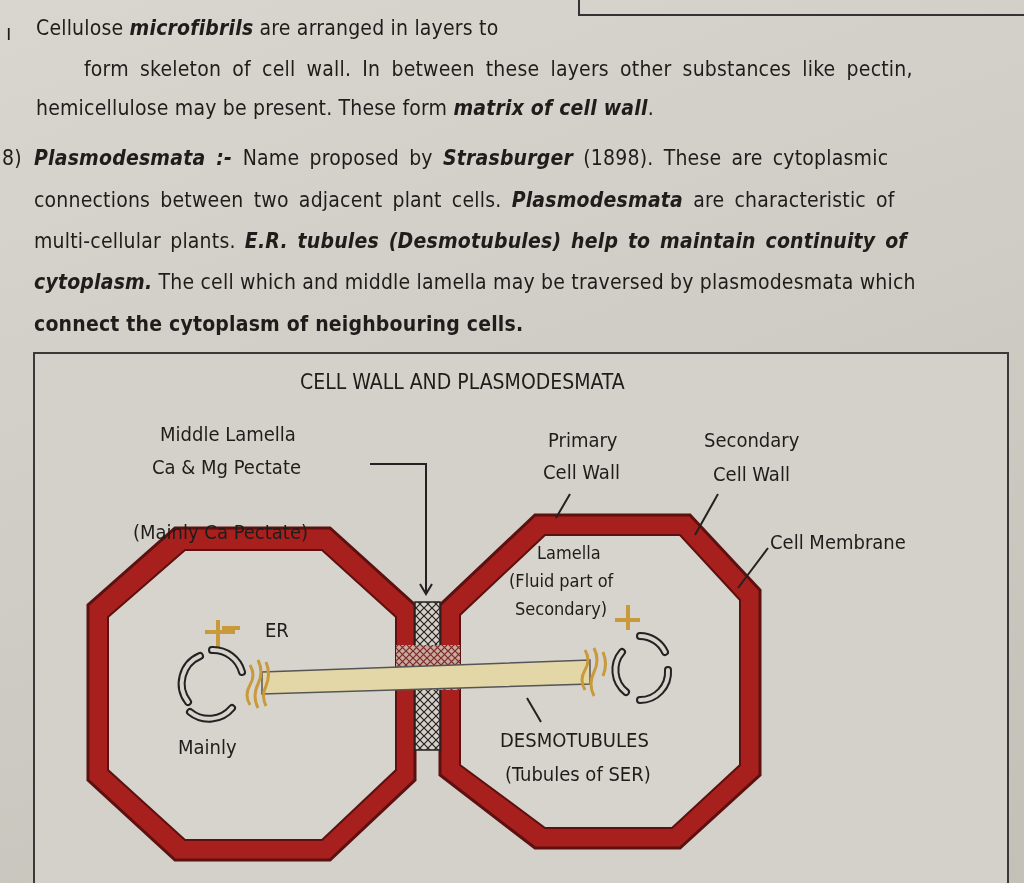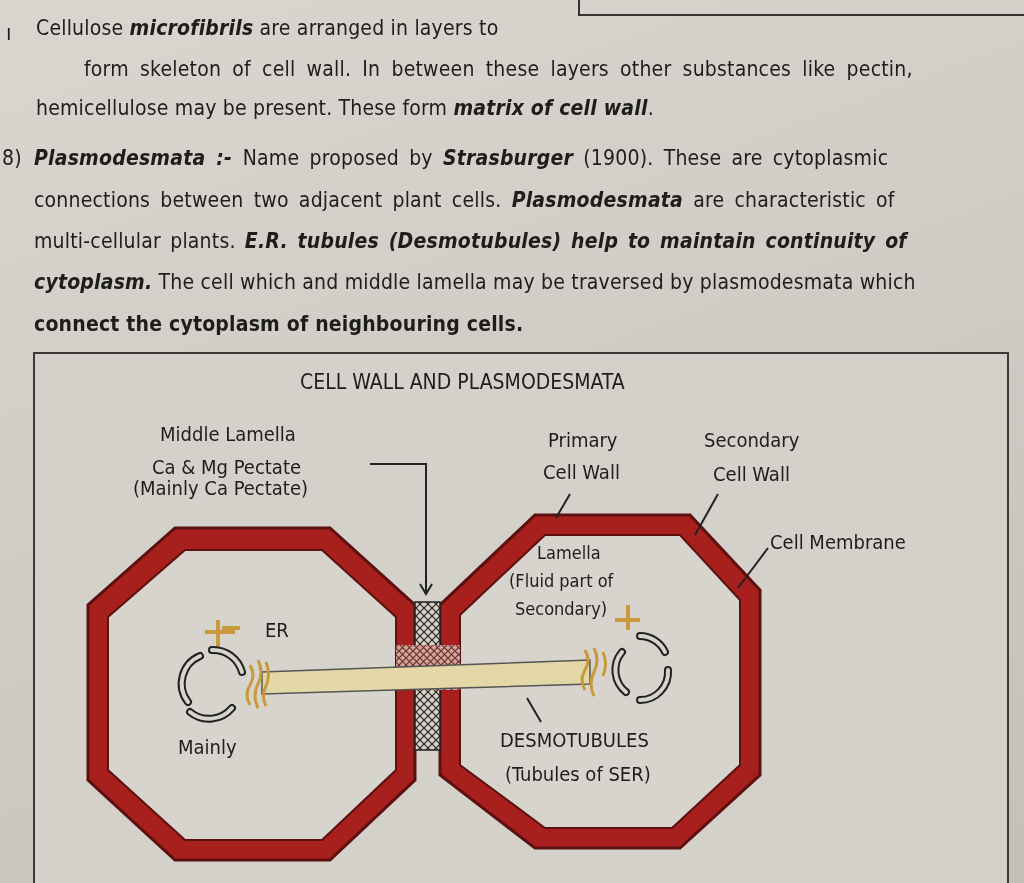--- a/index.html
+++ b/index.html
@@ -27,21 +27,21 @@
 <div class="line" style="left:36px;top:16px;">
   <span>Cellulose </span><b>microfibrils</b><span> are arranged in layers to</span>
 </div>
 <div class="line" style="left:36px;top:57px;word-spacing:5px;margin-left:48px;">form skeleton of cell wall. In between these layers other substances like pectin,</div>
 <div class="line" style="left:36px;top:96px;">
   <span>hemicellulose may be present. These form </span><b>matrix of cell wall</b><span>.</span>
 </div>
 
 <div class="line" style="left:2px;top:146px;">8)</div>
 <div class="line" style="left:34px;top:146px;word-spacing:4px;">
-  <b>Plasmodesmata</b><b> :- </b><span>Name proposed by </span><b>Strasburger</b><span> (1900). These are cytoplasmic</span>
+  <b>Plasmodesmata</b><b> :- </b><span>Name proposed by </span><b>Strasburger</b><span> (1898). These are cytoplasmic</span>
 </div>
 <div class="line" style="left:34px;top:188px;word-spacing:4px;">
   <span>connections between two adjacent plant cells. </span><b>Plasmodesmata</b><span> are characteristic of</span>
 </div>
 <div class="line" style="left:34px;top:229px;word-spacing:3px;text-align:right;">
   <span>multi-cellular plants. </span><b>E.R. tubules (Desmotubules) help to maintain continuity of</b>
 </div>
 <div class="line" style="left:34px;top:270px;"><b>cytoplasm.</b> <span>The cell which and middle lamella may be traversed by plasmodesmata which</span></div>
 <div class="line" style="left:34px;top:312px;font-weight:bold;">connect the cytoplasm of neighbouring cells.</div>
 
@@ -96,21 +96,21 @@
   <path d="M370,464 H426 V592" fill="none" stroke="#222" stroke-width="2"></path>
   <path d="M420,584 L426,594 L432,584" fill="none" stroke="#222" stroke-width="2"></path>
   <line x1="570" y1="494" x2="556" y2="518" stroke="#222" stroke-width="2"></line>
   <line x1="718" y1="494" x2="695" y2="535" stroke="#222" stroke-width="2"></line>
   <line x1="768" y1="548" x2="738" y2="588" stroke="#222" stroke-width="2"></line>
   <line x1="527" y1="698" x2="541" y2="722" stroke="#222" stroke-width="2"></line>
 </svg>
 
 <div class="lbl" style="left:160px;top:422px;">Middle Lamella</div>
 <div class="lbl" style="left:152px;top:455px;">Ca &amp; Mg Pectate</div>
-<div class="lbl" style="left:133px;top:476px;text-align:center;">(Mainly Ca Pectate)</div>
+<div class="lbl" style="left:133px;top:520px;text-align:center;">(Mainly Ca Pectate)</div>
 <div class="lbl" style="left:548px;top:428px;">Primary</div>
 <div class="lbl" style="left:543px;top:460px;">Cell Wall</div>
 <div class="lbl" style="left:704px;top:428px;">Secondary</div>
 <div class="lbl" style="left:713px;top:462px;">Cell Wall</div>
 <div class="lbl" style="left:770px;top:530px;">Cell Membrane</div>
 <div class="lbl" style="left:537px;top:542px;font-size:18px;">Lamella</div>
 <div class="lbl" style="left:509px;top:570px;font-size:18px;">(Fluid part of</div>
 <div class="lbl" style="left:515px;top:598px;font-size:18px;">Secondary)</div>
 <div class="lbl" style="left:265px;top:618px;">ER</div>
 <div class="lbl" style="left:178px;top:735px;">Mainly</div>

